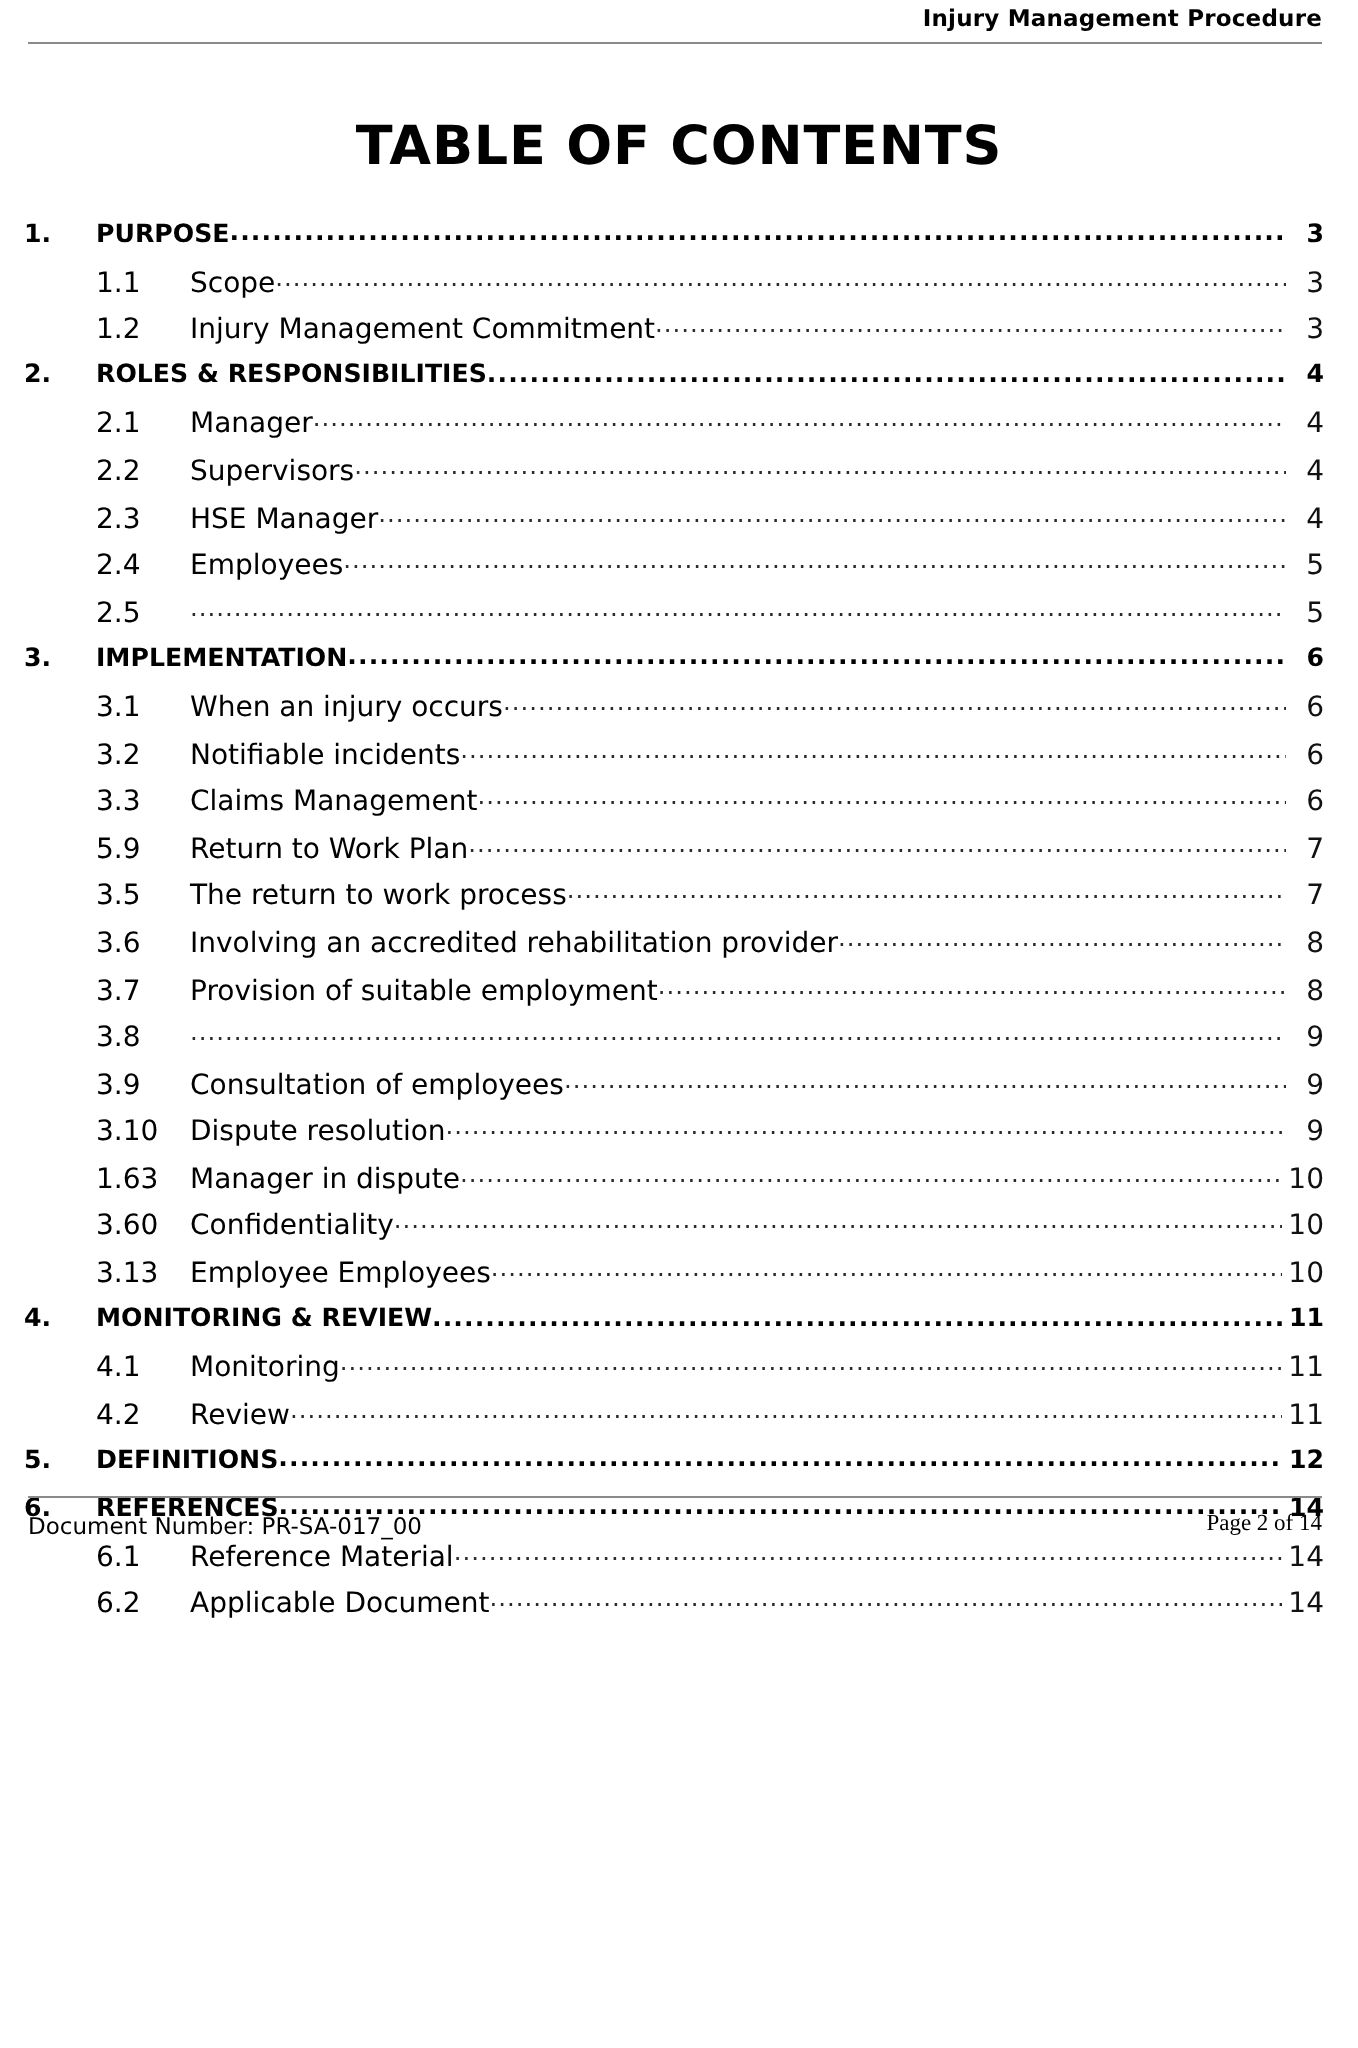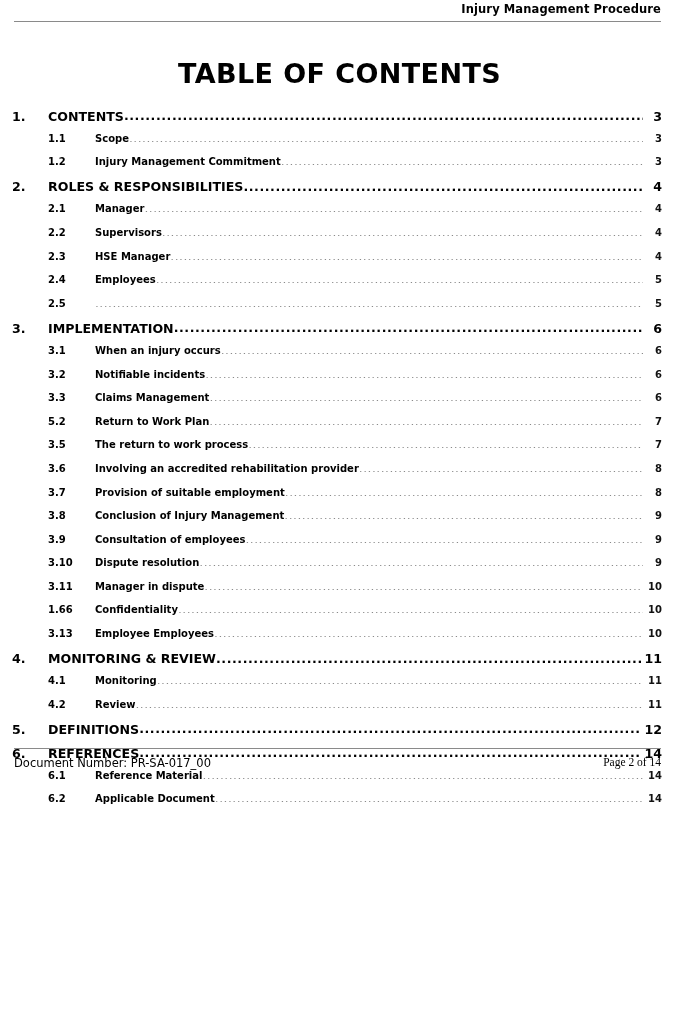--- a/index.html
+++ b/index.html
@@ -118,22 +118,22 @@
     letter-spacing: 0.55px;
     font-size: 12.6px;
     color: #000;
   }
   .lvl1 .toc-page {
     min-width: 16px;
   }
 
   
   .lvl2 {
-    font-size: 10px;
-    font-weight: bold;
+    font-size: 14px;
+    font-weight: normal;
   }
   .lvl2 .toc-num {
     width: 47px;
     padding-left: 36px;
     box-sizing: content-box;
   }
   .lvl2 .toc-dots::after {
     font-weight: normal;
     letter-spacing: 0.5px;
     font-size: 12.2px;
@@ -184,21 +184,21 @@
   <div class="header">
     <div class="header-title">Injury Management Procedure</div>
     <div class="header-rule"></div>
   </div>
 
   <div class="doc-title">TABLE OF CONTENTS</div>
 
   <div class="toc" id="toc-list">
       <div class="toc-row lvl1">
         <span class="toc-num">1.</span>
-        <span class="toc-label">CONTENTS</span>
+        <span class="toc-label">PURPOSE</span>
         <span class="toc-dots"></span>
         <span class="toc-page">3</span>
       </div>
       <div class="toc-row lvl2">
         <span class="toc-num">1.1</span>
         <span class="toc-label">Scope </span>
         <span class="toc-dots"></span>
         <span class="toc-page">3</span>
       </div>
       <div class="toc-row lvl2">
@@ -260,21 +260,21 @@
         <span class="toc-dots"></span>
         <span class="toc-page">6</span>
       </div>
       <div class="toc-row lvl2">
         <span class="toc-num">3.3</span>
         <span class="toc-label">Claims Management</span>
         <span class="toc-dots"></span>
         <span class="toc-page">6</span>
       </div>
       <div class="toc-row lvl2">
-        <span class="toc-num">5.2</span>
+        <span class="toc-num">5.9</span>
         <span class="toc-label">Return to Work Plan</span>
         <span class="toc-dots"></span>
         <span class="toc-page">7</span>
       </div>
       <div class="toc-row lvl2">
         <span class="toc-num">3.5</span>
         <span class="toc-label">The return to work process </span>
         <span class="toc-dots"></span>
         <span class="toc-page">7</span>
       </div>
@@ -285,44 +285,43 @@
         <span class="toc-page">8</span>
       </div>
       <div class="toc-row lvl2">
         <span class="toc-num">3.7</span>
         <span class="toc-label">Provision of suitable employment</span>
         <span class="toc-dots"></span>
         <span class="toc-page">8</span>
       </div>
       <div class="toc-row lvl2">
         <span class="toc-num">3.8</span>
-        <span class="toc-label">Conclusion of Injury Management </span>
         <span class="toc-dots"></span>
         <span class="toc-page">9</span>
       </div>
       <div class="toc-row lvl2">
         <span class="toc-num">3.9</span>
         <span class="toc-label">Consultation of employees </span>
         <span class="toc-dots"></span>
         <span class="toc-page">9</span>
       </div>
       <div class="toc-row lvl2">
         <span class="toc-num">3.10</span>
         <span class="toc-label">Dispute resolution</span>
         <span class="toc-dots"></span>
         <span class="toc-page">9</span>
       </div>
       <div class="toc-row lvl2">
-        <span class="toc-num">3.11</span>
+        <span class="toc-num">1.63</span>
         <span class="toc-label">Manager in dispute </span>
         <span class="toc-dots"></span>
         <span class="toc-page">10</span>
       </div>
       <div class="toc-row lvl2">
-        <span class="toc-num">1.66</span>
+        <span class="toc-num">3.60</span>
         <span class="toc-label">Confidentiality</span>
         <span class="toc-dots"></span>
         <span class="toc-page">10</span>
       </div>
       <div class="toc-row lvl2">
         <span class="toc-num">3.13</span>
         <span class="toc-label">Employee Employees </span>
         <span class="toc-dots"></span>
         <span class="toc-page">10</span>
       </div>

